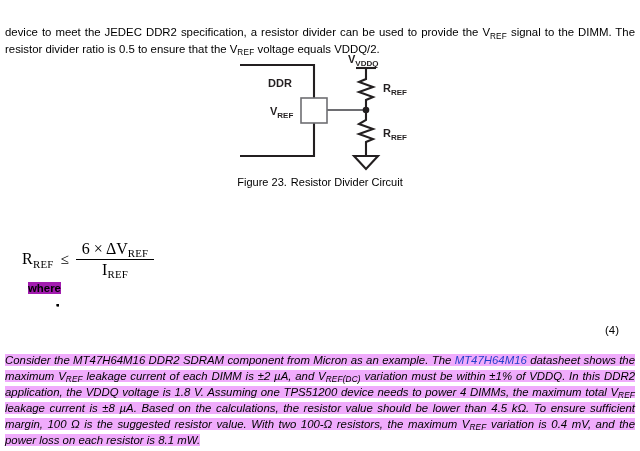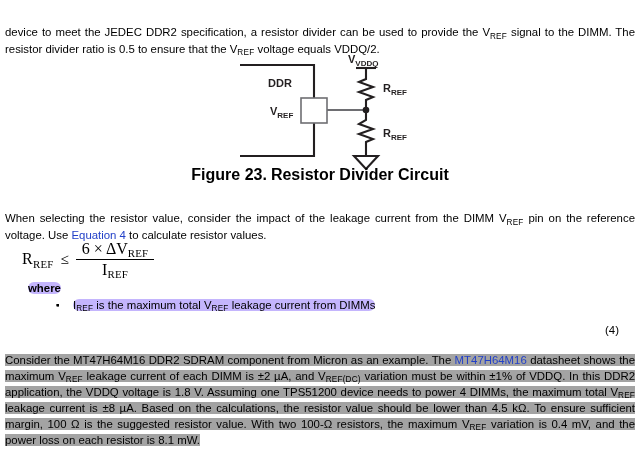--- a/index.html
+++ b/index.html
@@ -69,25 +69,25 @@
   }
   #circuit-svg {
     position: absolute;
     left: 238px;
     top: 0px;
   }
 
   #figure-caption {
     position: absolute;
     left: 0;
-    top: 166px;
+    top: 176px;
     width: 640px;
     text-align: center;
-    font-size: 16px;
-    font-weight: bold;
+    font-size: 11px;
+    font-weight: normal;
     color: #000;
   }
   #figure-caption .capnum { margin-right: 4px; }
 
   
   #equation-block {
     position: absolute;
     left: 22px;
     top: 240px;
     font-family: "Liberation Serif", serif;
@@ -127,22 +127,21 @@
   #eq-number {
     position: absolute;
     left: 605px;
     top: 324px;
     font-size: 11.4px;
     color: #000;
   }
 
   
   .hl {
-    background: #c4b5fd;
-    border-radius: 6px;
+    background: #a21caf;
   }
 
   #where-word {
     position: absolute;
     left: 28px;
     top: 281px;
     font-size: 11.4px;
     font-weight: bold;
     line-height: 14px;
   }
@@ -176,22 +175,23 @@
     position: absolute;
     left: 5px;
     top: 342px;
     width: 630px;
     font-size: 11.4px;
     line-height: 15.3px;
     text-align: justify;
     color: #000;
   }
   #consider-para .hlblock {
-    background: #a3a3a3;
+    background: #f0abfc;
     box-decoration-break: clone;
+    font-style: italic;
     -webkit-box-decoration-break: clone;
   }
   #consider-para .link { color: #2240c8; }
 </style>
 </head>
 <body>
 
 <div class="page">
 
   <p class="para" id="intro-para"><span>device to meet the JEDEC DDR2 specification, a resistor divider can be used to provide the V</span><sub>REF</sub><span> signal to the DIMM. The resistor divider ratio is 0.5 to ensure that the V</span><sub>REF</sub><span> voltage equals VDDQ/2.</span></p>
@@ -233,21 +233,20 @@
       </text>
 
       <text x="145" y="85" font-family="Liberation Sans, sans-serif" font-size="11" font-weight="bold" fill="#231f20">
         <tspan>R</tspan><tspan dy="3" font-size="8">REF</tspan>
       </text>
     </svg>
   </div>
 
   <div id="figure-caption"><span class="capnum">Figure 23.</span><span>Resistor Divider Circuit</span></div>
 
-  <p class="para" id="selecting-para"><span>When selecting the resistor value, consider the impact of the leakage current from the DIMM V</span><sub>REF</sub><span> pin on the reference voltage. Use </span><a class="link" href="#">Equation 4</a><span> to calculate resistor values.</span></p>
 
   <div id="equation-block">
     <span class="lhs"><span>R</span><sub>REF</sub></span>
     <span class="rel">≤</span>
     <span class="frac">
       <span class="num"><span>6 × ΔV</span><sub>REF</sub></span>
       <span class="bar"></span>
       <span class="den"><span>I</span><sub>REF</sub></span>
     </span>
   </div>
@@ -258,19 +257,18 @@
 
   <ul id="where-list">
     <li>
       <span class="bullet">▪</span>
     </li>
     <li>
       <span class="bullet">▪</span>
     </li>
     <li>
       <span class="bullet">▪</span>
-      <span class="hl"><span>I</span><sub>REF</sub><span> is the maximum total V</span><sub>REF</sub><span> leakage current from DIMMs</span></span>
     </li>
   </ul>
 
   <p id="consider-para"><span class="hlblock"><span>Consider the MT47H64M16 DDR2 SDRAM component from Micron as an example. The </span><a class="link" href="#">MT47H64M16</a><span> datasheet shows the maximum V</span><sub>REF</sub><span> leakage current of each DIMM is ±2 µA, and V</span><sub>REF(DC)</sub><span> variation must be within ±1% of VDDQ. In this DDR2 application, the VDDQ voltage is 1.8 V. Assuming one TPS51200 device needs to power 4 DIMMs, the maximum total V</span><sub>REF</sub><span> leakage current is ±8 µA. Based on the calculations, the resistor value should be lower than 4.5 kΩ. To ensure sufficient margin, 100 Ω is the suggested resistor value. With two 100-Ω resistors, the maximum V</span><sub>REF</sub><span> variation is 0.4 mV, and the power loss on each resistor is 8.1 mW.</span></span></p>
 
 </div>
 
 </body></html>

